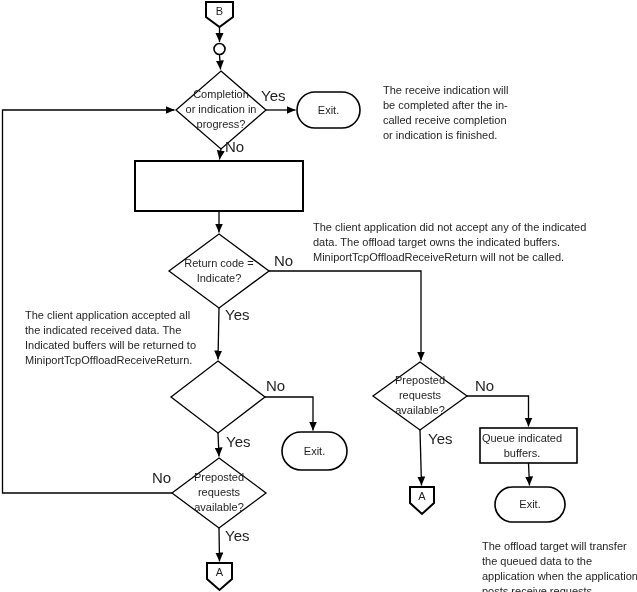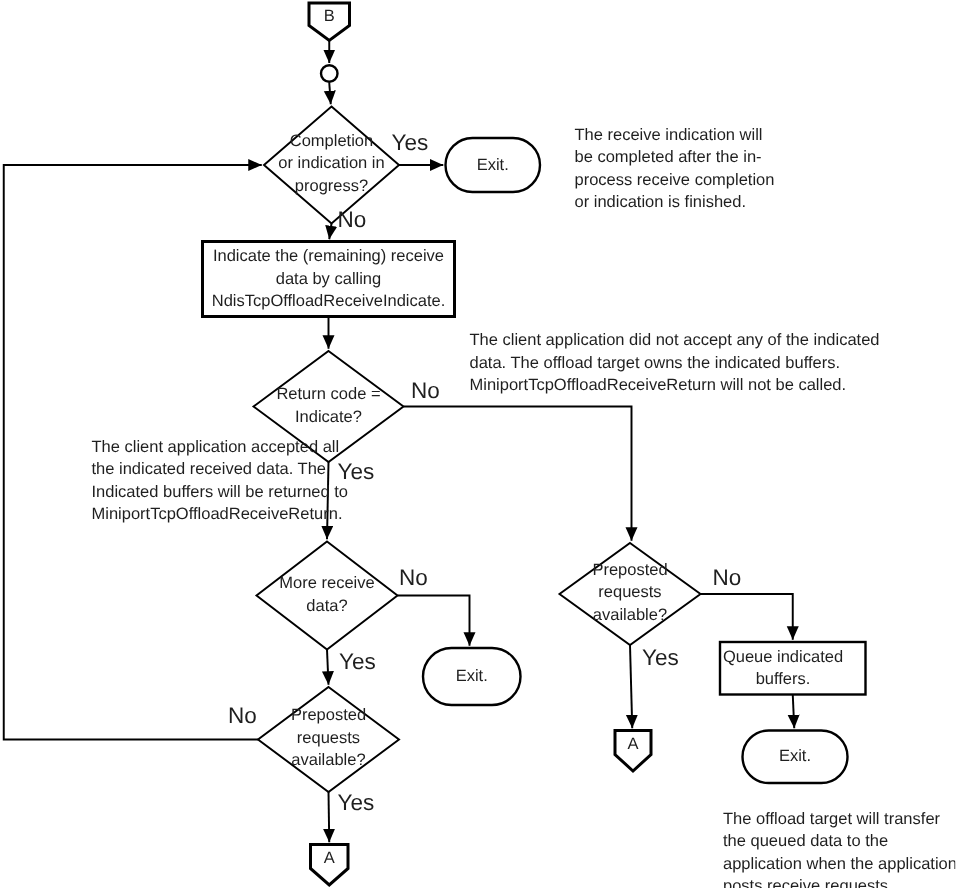--- a/index.html
+++ b/index.html
@@ -98,27 +98,22 @@
       <rect class="shape" stroke-width="1.6" x="495" y="487" width="70" height="35" rx="17.5" ry="17.5"></rect>
       <polygon class="shape" stroke-width="2" points="410,487 434,487 434,503 422,514 410,503"></polygon>
     </g>
   </svg>
 
   <div class="node-label" style="left:206px; top:3px; width:27px; height:16px;">B</div>
   <div class="node-label" style="left:171px; top:87px; width:100px; height:45px;">Completion
 or indication in
 progress?</div>
   <div class="node-label" style="left:297px; top:92px; width:63px; height:36px;">Exit.</div>
-  <div class="node-label" style="left:135px; top:163px; width:168px; height:46px;">Indicate the (remaining) receive
-data by calling
-NdisTcpOffloadReceiveIndicate.</div>
   <div class="node-label" style="left:169px; top:256px; width:100px; height:30px;">Return code =
 Indicate?</div>
-  <div class="node-label" style="left:168px; top:382px; width:100px; height:30px;">More receive
-data?</div>
   <div class="node-label" style="left:282px; top:432px; width:65px; height:38px;">Exit.</div>
   <div class="node-label" style="left:169px; top:470px; width:100px; height:45px;">Preposted
 requests
 available?</div>
   <div class="node-label" style="left:207px; top:564px; width:25px; height:17px;">A</div>
   <div class="node-label" style="left:370px; top:373px; width:100px; height:45px;">Preposted
 requests
 available?</div>
   <div class="node-label" style="left:480px; top:430px; width:84px; height:31px;">Queue indicated
 buffers.</div>
@@ -131,26 +126,26 @@
   <div class="edge-label" style="left:225px; top:308px;">Yes</div>
   <div class="edge-label" style="left:266px; top:379px;">No</div>
   <div class="edge-label" style="left:226px; top:435px;">Yes</div>
   <div class="edge-label" style="left:152px; top:471px;">No</div>
   <div class="edge-label" style="left:225px; top:529px;">Yes</div>
   <div class="edge-label" style="left:475px; top:379px;">No</div>
   <div class="edge-label" style="left:428px; top:432px;">Yes</div>
 
   <div class="annotation" style="left:383px; top:83px; width:215px;">The receive indication will
 be completed after the in-
-process receive completion
+called receive completion
 or indication is finished.</div>
   <div class="annotation" style="left:313px; top:220px; width:340px;">The client application did not accept any of the indicated
 data. The offload target owns the indicated buffers.
 MiniportTcpOffloadReceiveReturn will not be called.</div>
-  <div class="annotation" style="left:25px; top:291px; width:235px;margin-left:36px;">The client application accepted all
+  <div class="annotation" style="left:25px; top:308px; width:235px;">The client application accepted all
 the indicated received data. The
 Indicated buffers will be returned to
 MiniportTcpOffloadReceiveReturn.</div>
   <div class="annotation" style="left:482px; top:539px; width:170px;">The offload target will transfer
 the queued data to the
 application when the application
 posts receive requests.</div>
 
 </div>
 

